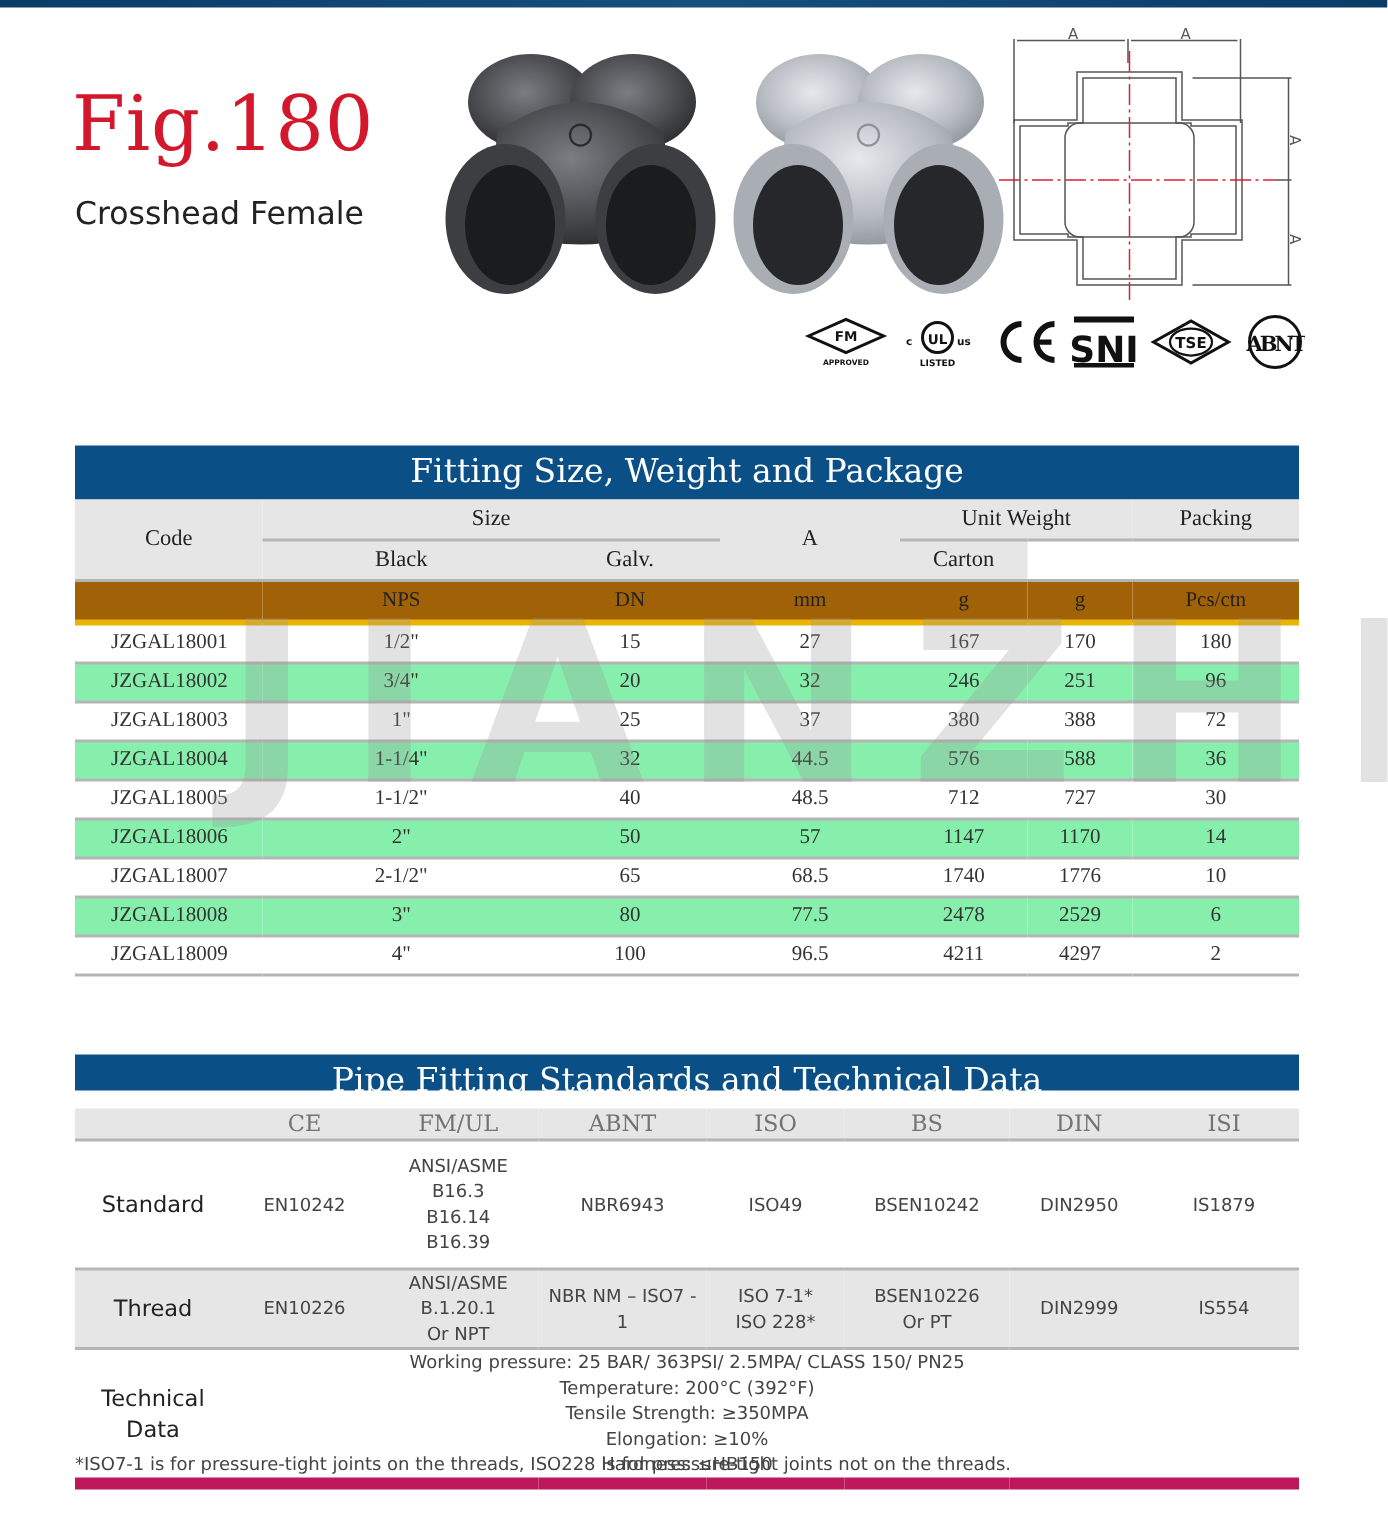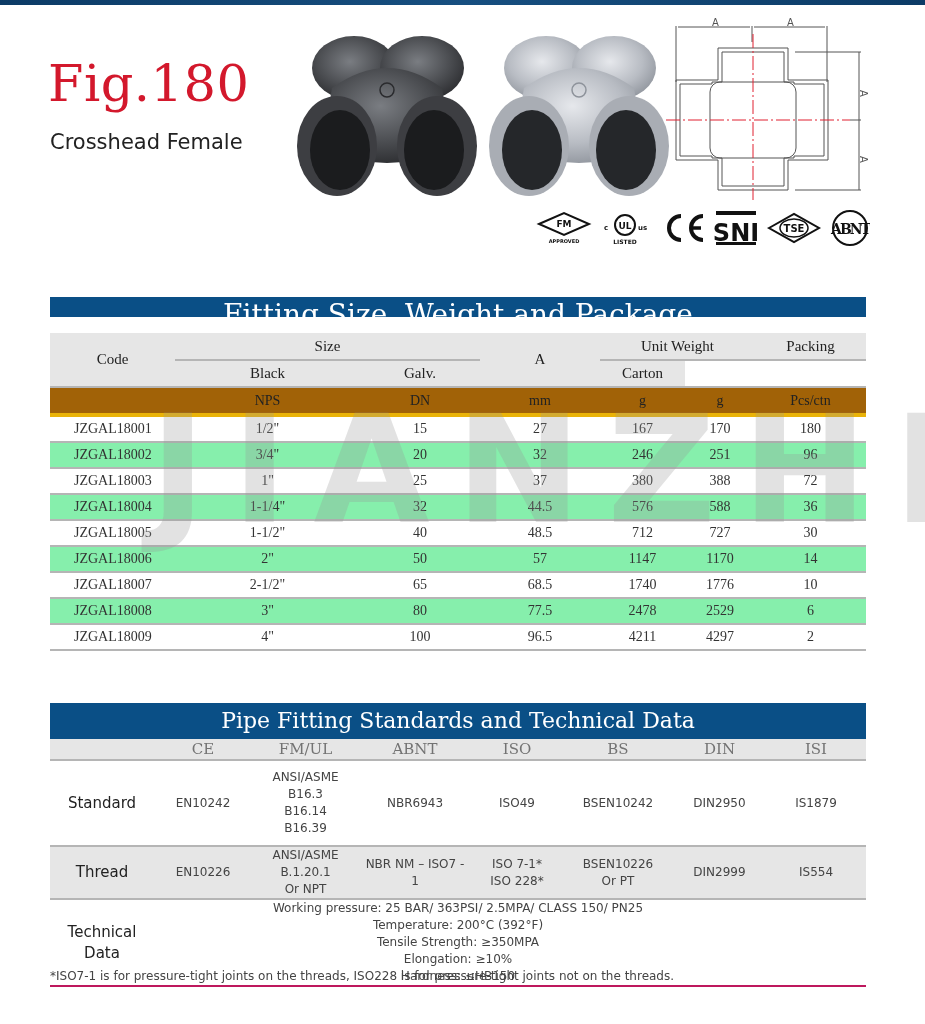--- a/index.html
+++ b/index.html
@@ -11,22 +11,22 @@
   .product{position:absolute;top:28px;width:190px;height:180px;}
   .product.black{left:292px;}
   .product.galv{left:484px;}
 
   .drawing{position:absolute;left:660px;top:12px;width:210px;height:190px;}
 
   .certs{position:absolute;left:535px;top:205px;width:335px;height:45px;display:flex;align-items:center;justify-content:space-between;}
   .cert{display:flex;align-items:center;justify-content:center;color:#000000;}
 
   .band{position:absolute;left:50px;width:816px;background:#0a4f86;color:#fff;font-family:"DejaVu Serif",serif;text-align:center;}
-  .band1{top:297px;height:20px;font-size:28px;line-height:36px;}
-  .band2{top:703px;height:36px;font-size:22px;line-height:36px;}
+  .band1{top:297px;height:36px;font-size:22px;line-height:36px;}
+  .band2{top:703px;height:24px;font-size:22px;line-height:36px;}
 
   table{border-collapse:collapse;}
   .t1{position:absolute;left:50px;top:333px;width:816px;font-family:"Liberation Serif",serif;font-size:14px;color:#333;}
   .t1 td,.t1 th{text-align:center;padding:0;font-weight:normal;}
   .t1 thead th{background:#e6e6e6;font-size:15px;color:#222;}
   .t1 .hrow1 th{height:26px;}
   .t1 .hrow2 th{height:25px;}
   .t1 .hrow3 th{height:25px;border-top:2px solid #b5b5b5;border-bottom:4px solid #eab308;background:#a16207;font-size:14px;}
   .t1 .sub-line{border-bottom:2px solid #b5b5b5;}
   .t1 tbody td{height:24px;border-bottom:2px solid #b5b5b5;}
@@ -34,21 +34,21 @@
   .t1 td.code{text-align:left;padding-left:24px;}
 
   .watermark{position:absolute;left:150px;top:405px;width:640px;height:130px;font-family:"DejaVu Sans",sans-serif;font-weight:bold;font-size:150px;line-height:130px;color:rgba(150,150,150,0.28);letter-spacing:26px;pointer-events:none;text-align:center;}
 
   .t2{position:absolute;left:50px;top:739px;width:816px;font-family:"DejaVu Sans",sans-serif;font-size:12px;color:#444;}
   .t2 td,.t2 th{text-align:center;padding:0;font-weight:normal;}
   .t2 thead th{background:#e6e6e6;height:20px;font-family:"DejaVu Serif",serif;font-size:15px;color:#737373;border-bottom:2px solid #b5b5b5;}
   .t2 .rowlabel{font-size:15px;color:#222;width:104px;}
   .t2 tr.std td{height:84px;border-bottom:2px solid #b5b5b5;line-height:17px;}
   .t2 tr.thr td{height:50px;background:#e6e6e6;border-bottom:2px solid #b5b5b5;line-height:17px;}
-  .t2 tr.tech td{height:84px;border-bottom:2px solid #be185d;line-height:17px;}
+  .t2 tr.tech td{height:84px;border-bottom:8px solid #be185d;line-height:17px;}
   .t2 tr.tech .rowlabel{line-height:21px;}
 
   .footnote{position:absolute;left:50px;top:969px;font-family:"DejaVu Sans",sans-serif;font-size:12px;color:#444;}
 </style>
 </head>
 <body>
 
 <div class="topbar"></div>
 
 <div class="fig-title">Fig.180</div>

